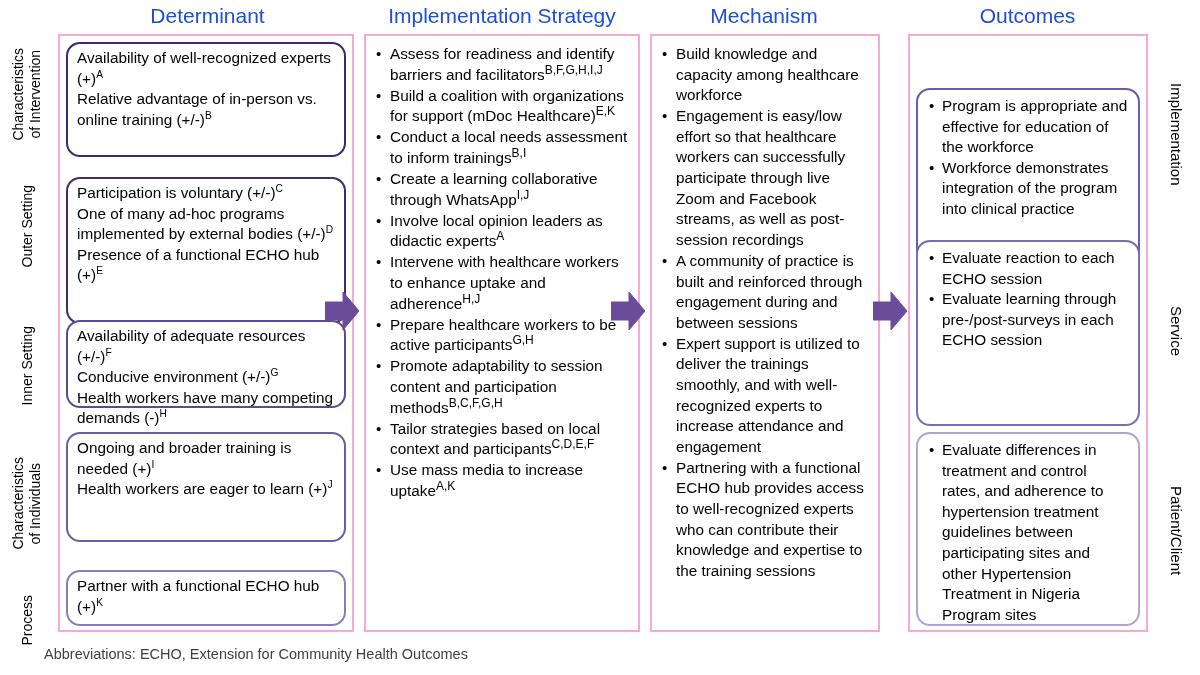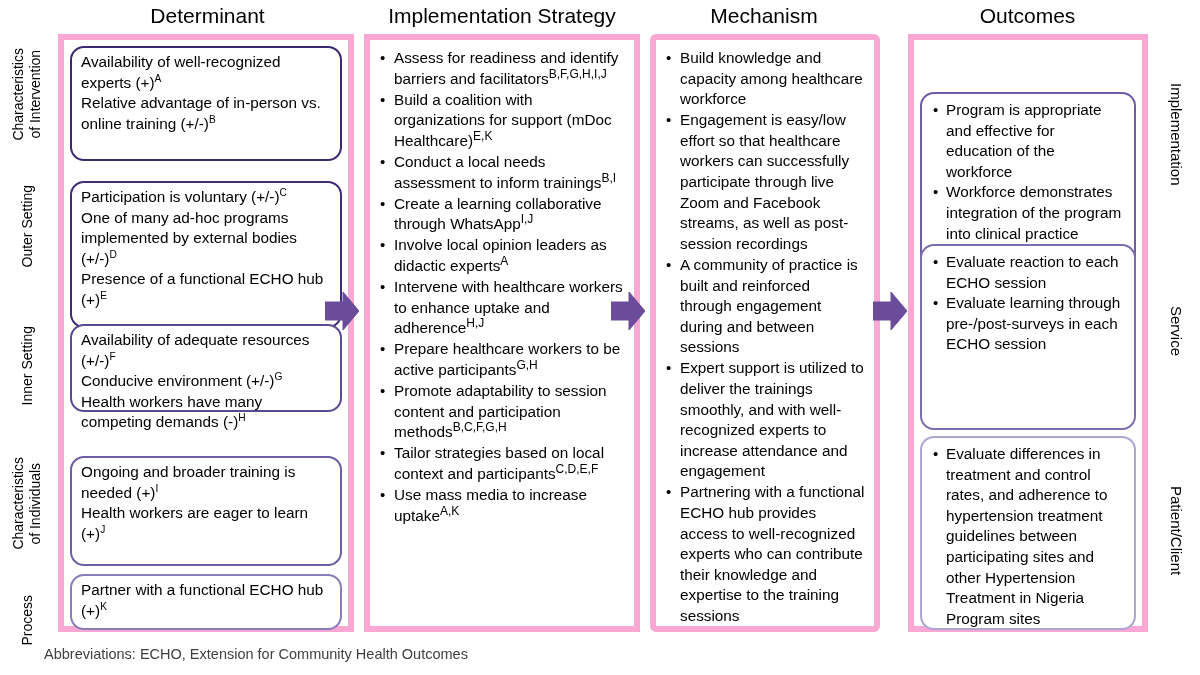--- a/index.html
+++ b/index.html
@@ -12,21 +12,21 @@
   }
   .figure{position:relative;width:1200px;height:675px;}
 
   
   .headers{position:absolute;left:0;top:2px;width:1200px;height:30px;}
   .col-header{
     position:absolute;top:0;
     text-align:center;
     font-size:21px;
     line-height:28px;
-    color:#000000;
+    color:#1d4ed8;
     white-space:nowrap;
   }
   .ch-determinant{left:60px;width:295px;}
   .ch-strategy{left:362px;width:280px;}
   .ch-mechanism{left:648px;width:232px;}
   .ch-outcomes{left:905px;width:245px;}
 
   
   .left-labels{position:absolute;left:0;top:34px;width:54px;height:598px;}
   .row-label{
@@ -61,27 +61,27 @@
     white-space:nowrap;
   }
   .rr-1{top:0px;height:200px;}
   .rr-2{top:202px;height:190px;}
   .rr-3{top:396px;height:202px;}
 
   
   .col{
     position:absolute;
     top:34px;
-    border:6px solid #f9a8d4;
+    border:2px solid #f9a8d4;
     background:#fff;
     box-sizing:border-box;
   }
   .col-1{left:58px;width:296px;height:598px;}
   .col-2{left:364px;width:276px;height:598px;}
-  .col-3{left:650px;width:230px;height:598px;border-radius:6px;}
+  .col-3{left:650px;width:230px;height:598px;}
   .col-4{left:908px;width:240px;height:598px;}
 
   
   .rbox{
     position:absolute;
     left:6px;right:6px;
     border:2.2px solid #3f2a73;
     border-radius:14px;
     background:#fff;
     box-sizing:border-box;
@@ -92,21 +92,21 @@
     font-size:15.3px;
     line-height:20.6px;
     color:#000;
   }
   .rbox sup{font-size:10.2px;line-height:0;vertical-align:super;}
 
   
   .d1{top:6px;height:115px;border-color:#3b2870;}
   .d2{top:129px;height:147px;border-color:#3f2c73;margin-top:12px;}
   .d3{top:284px;height:88px;border-color:#5b4a92;}
-  .d4{top:416px;height:110px;border-color:#6e5da3;}
+  .d4{top:396px;height:110px;border-color:#6e5da3;}
   .d5{top:534px;height:56px;border-color:#8a7cb8;}
 
   
   .o1{top:6px;height:192px;border-color:#6f5ba6;margin-top:46px;}
   .o2{top:204px;height:186px;border-color:#7d6cb0;}
   .o3{top:396px;height:194px;border-color:#b0a4d2;}
 
   
   .bullets{
     position:absolute;

